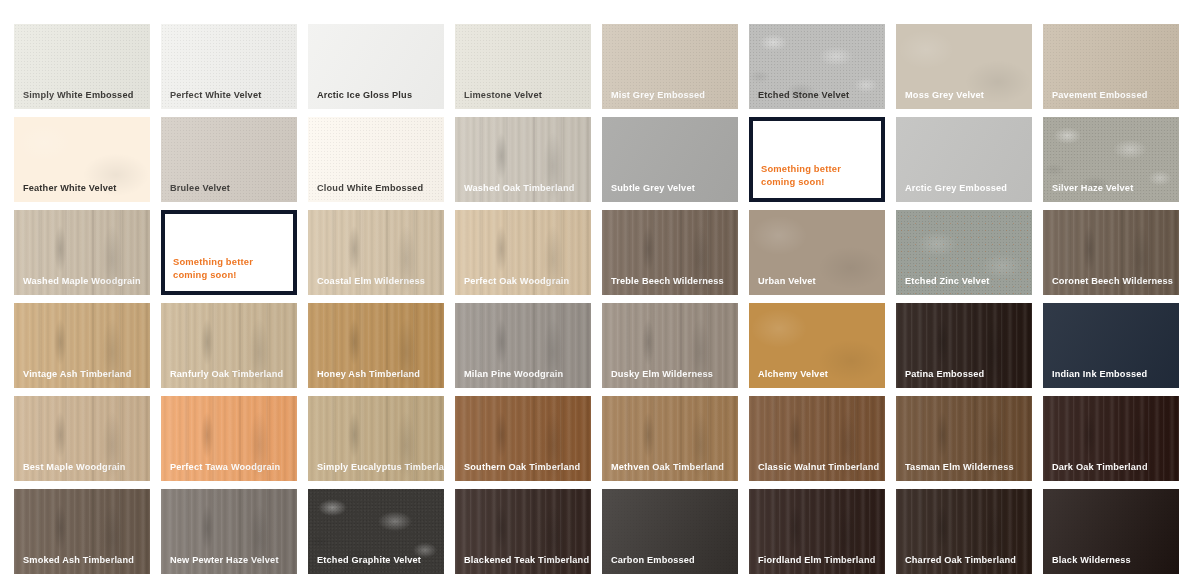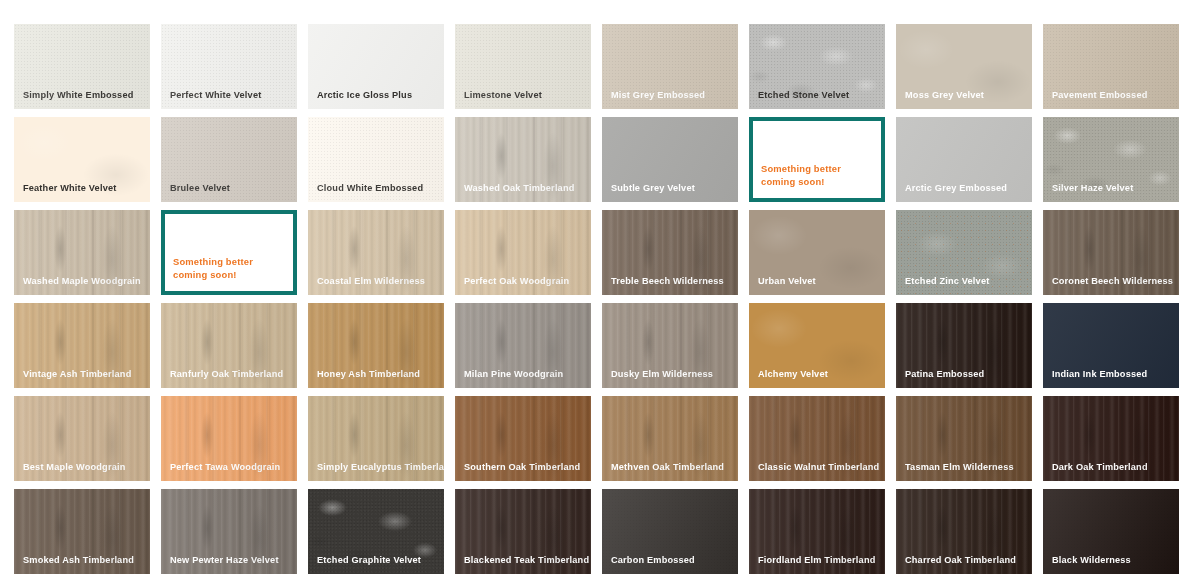--- a/index.html
+++ b/index.html
@@ -49,21 +49,21 @@
     white-space: nowrap;
   }
 
   
   .txt-dark  .swatch-label { color: #33312e; }
   .txt-light .swatch-label { color: #ffffff; }
 
   
   .swatch-tile.coming-soon {
     background: #ffffff;
-    border: 4px solid #0f766e;
+    border: 4px solid #0f172a;
   }
   .swatch-tile.coming-soon .swatch-label {
     position: absolute;
     left: 8px;
     bottom: 9px;
     right: 6px;
     color: #ee7623;
     font-size: 9.4px;
     font-weight: bold;
     line-height: 1.45;

